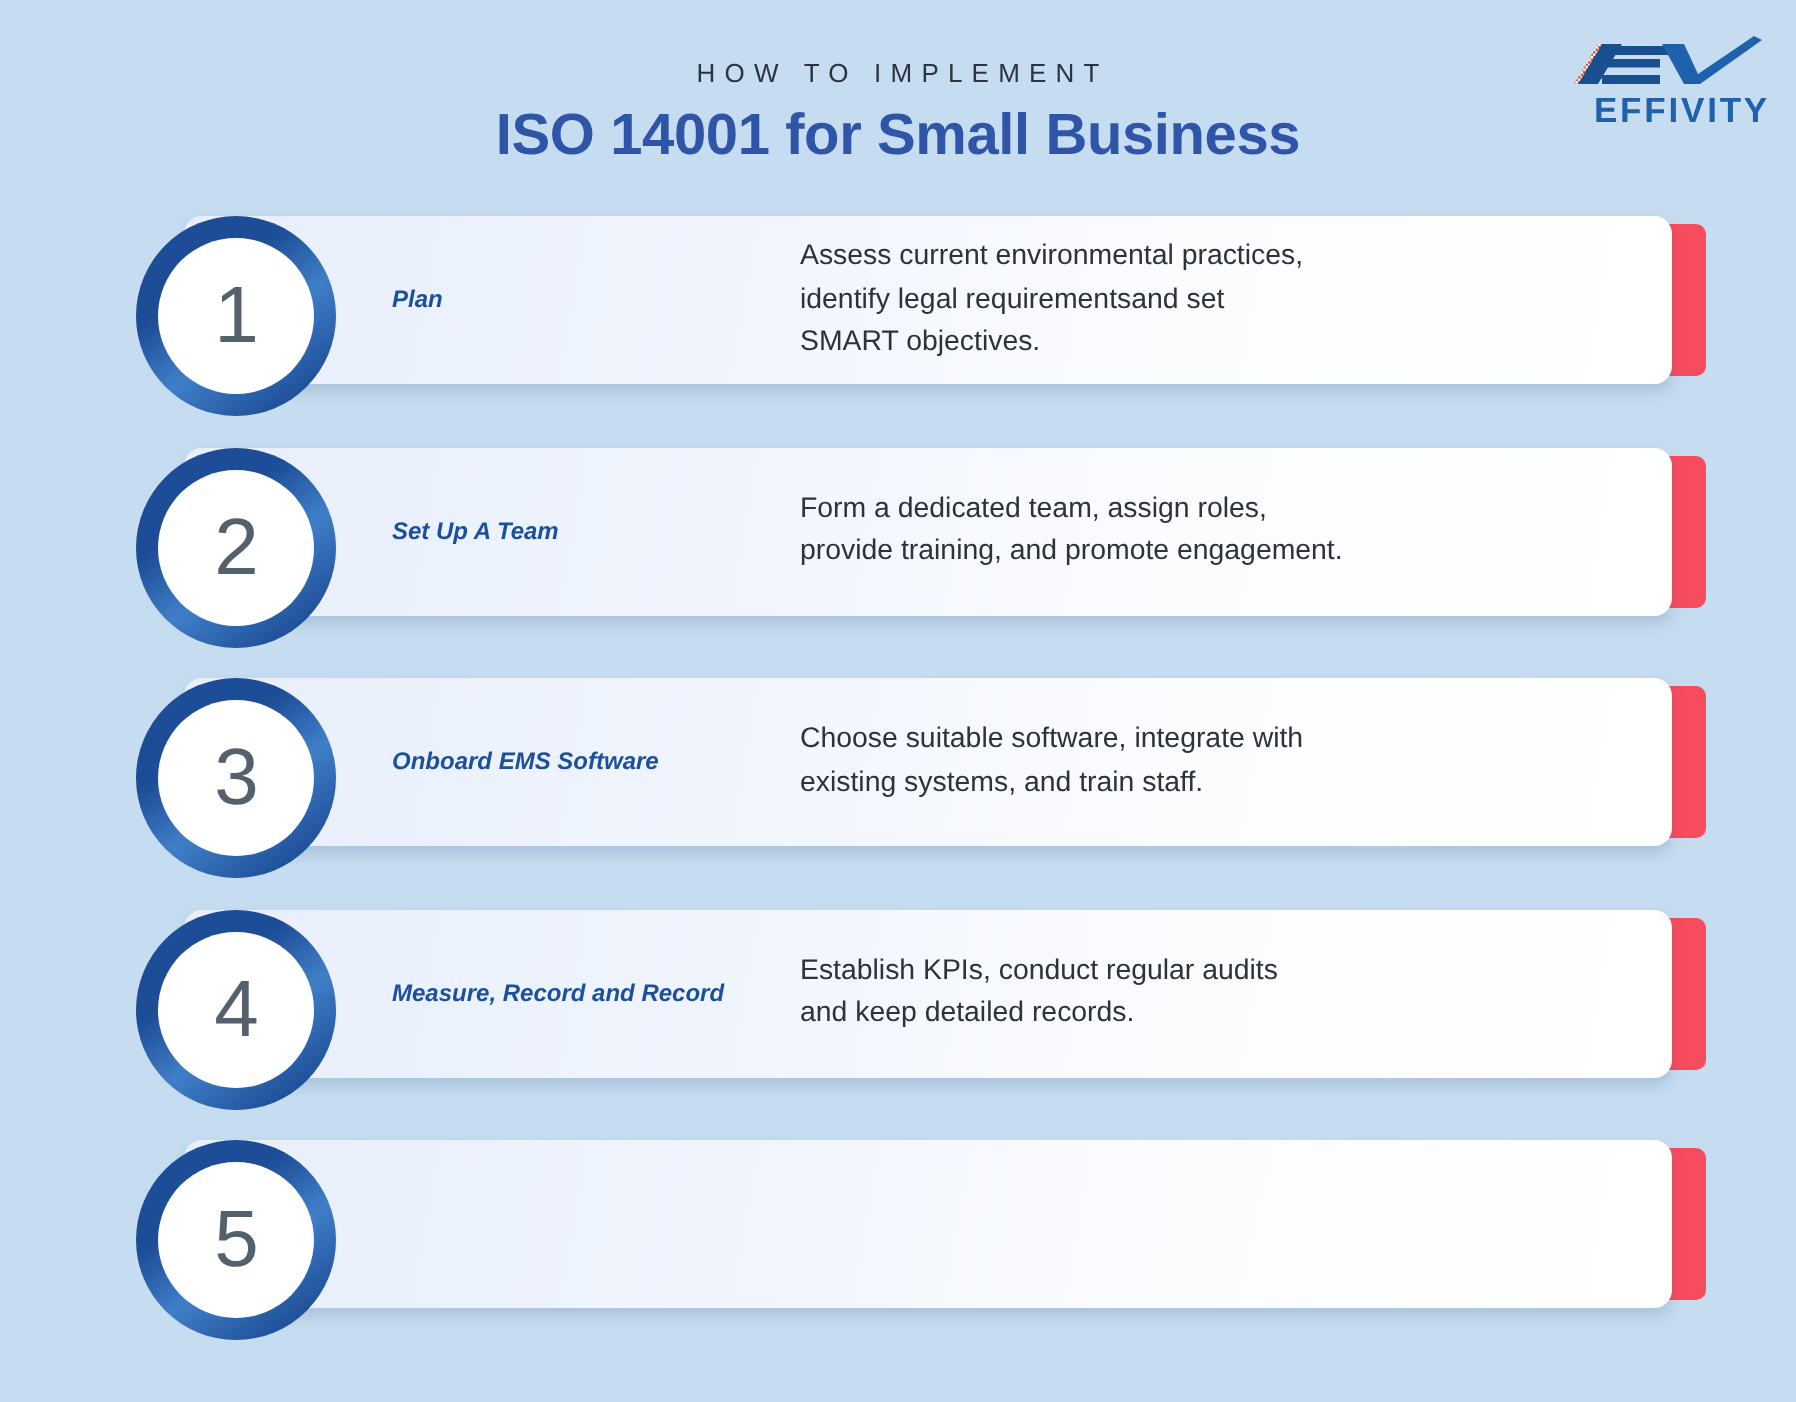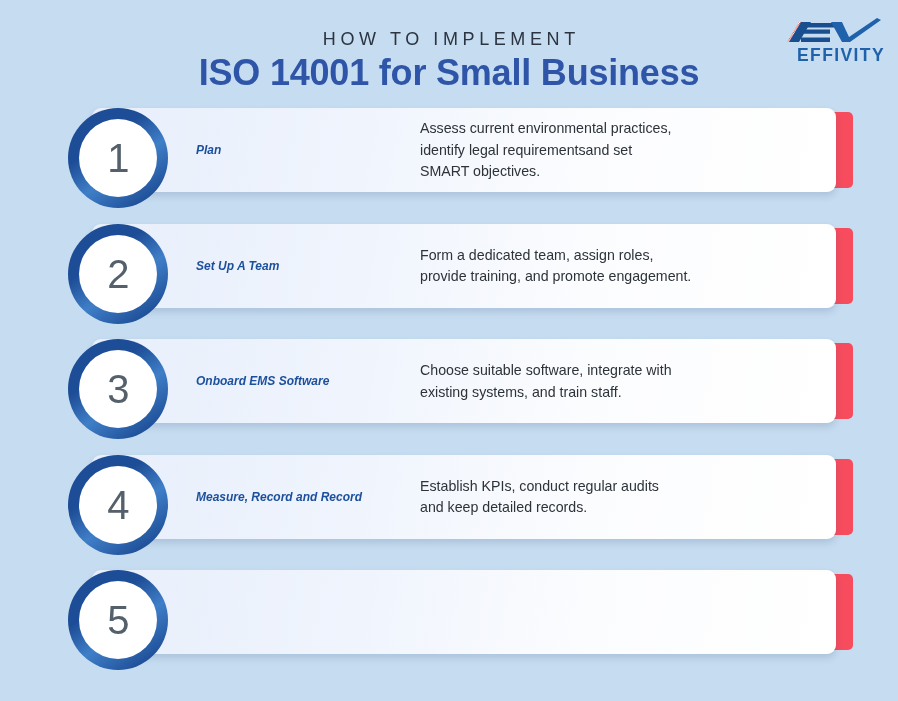--- a/index.html
+++ b/index.html
@@ -22,33 +22,33 @@
     top: 0;
     width: 898px;
     height: 100px;
   }
   .eyebrow {
     position: absolute;
     left: 0;
     top: 29px;
     width: 898px;
     text-align: center;
-    font-size: 18px;
+    font-size: 13px;
     font-weight: 500;
     letter-spacing: 4.6px;
     color: #2b3440;
     text-indent: 4.6px;
   }
   .headline {
     position: absolute;
     left: 0;
     top: 52px;
     width: 898px;
     text-align: center;
-    font-size: 36px;
+    font-size: 29px;
     font-weight: 700;
     letter-spacing: -0.2px;
     color: #2f55a8;
   }
 
   
   .logo {
     position: absolute;
     left: 775px;
     top: 18px;
@@ -123,21 +123,20 @@
     position: absolute;
     left: 308px;
     top: 50%;
     transform: translateY(-50%);
     right: 18px;
     font-size: 14.2px;
     line-height: 21.5px;
     font-weight: 400;
     color: #2d3338;
     white-space: pre-line;
-    margin-left: 20px;
   }
 
   
   .badge {
     position: absolute;
     left: 68px;
     top: 8px;
     width: 100px;
     height: 100px;
     border-radius: 50%;

